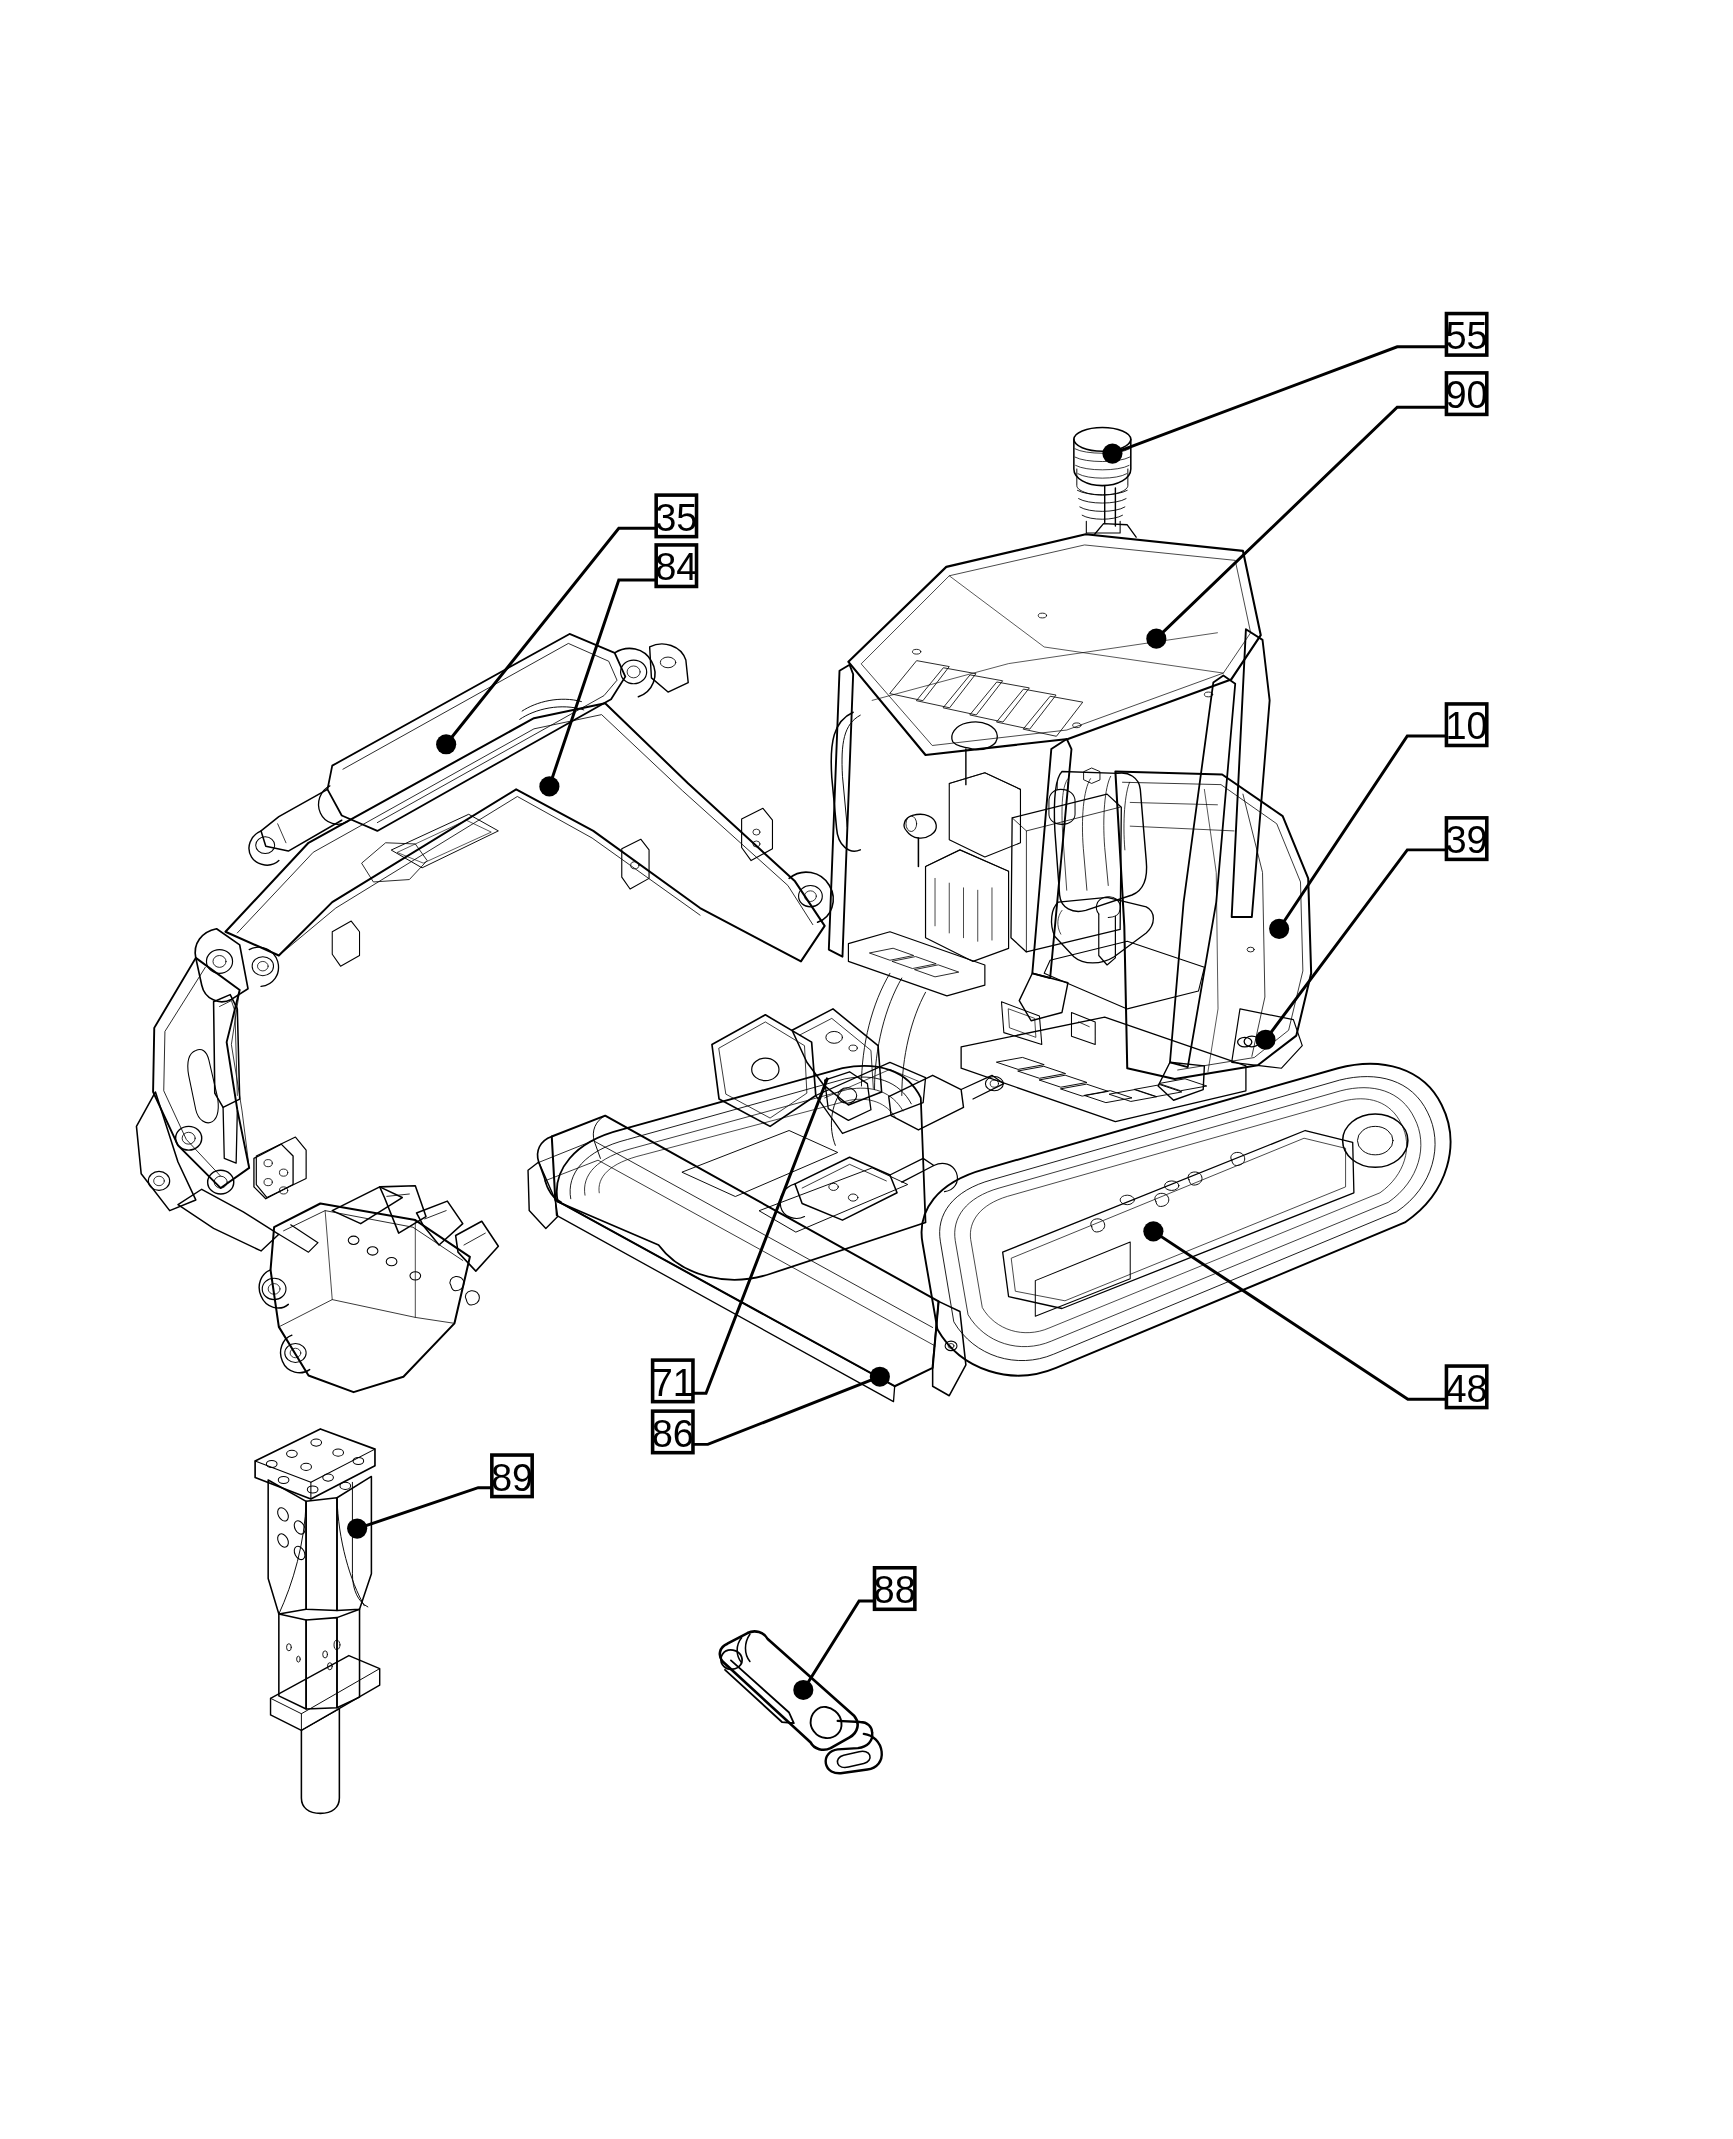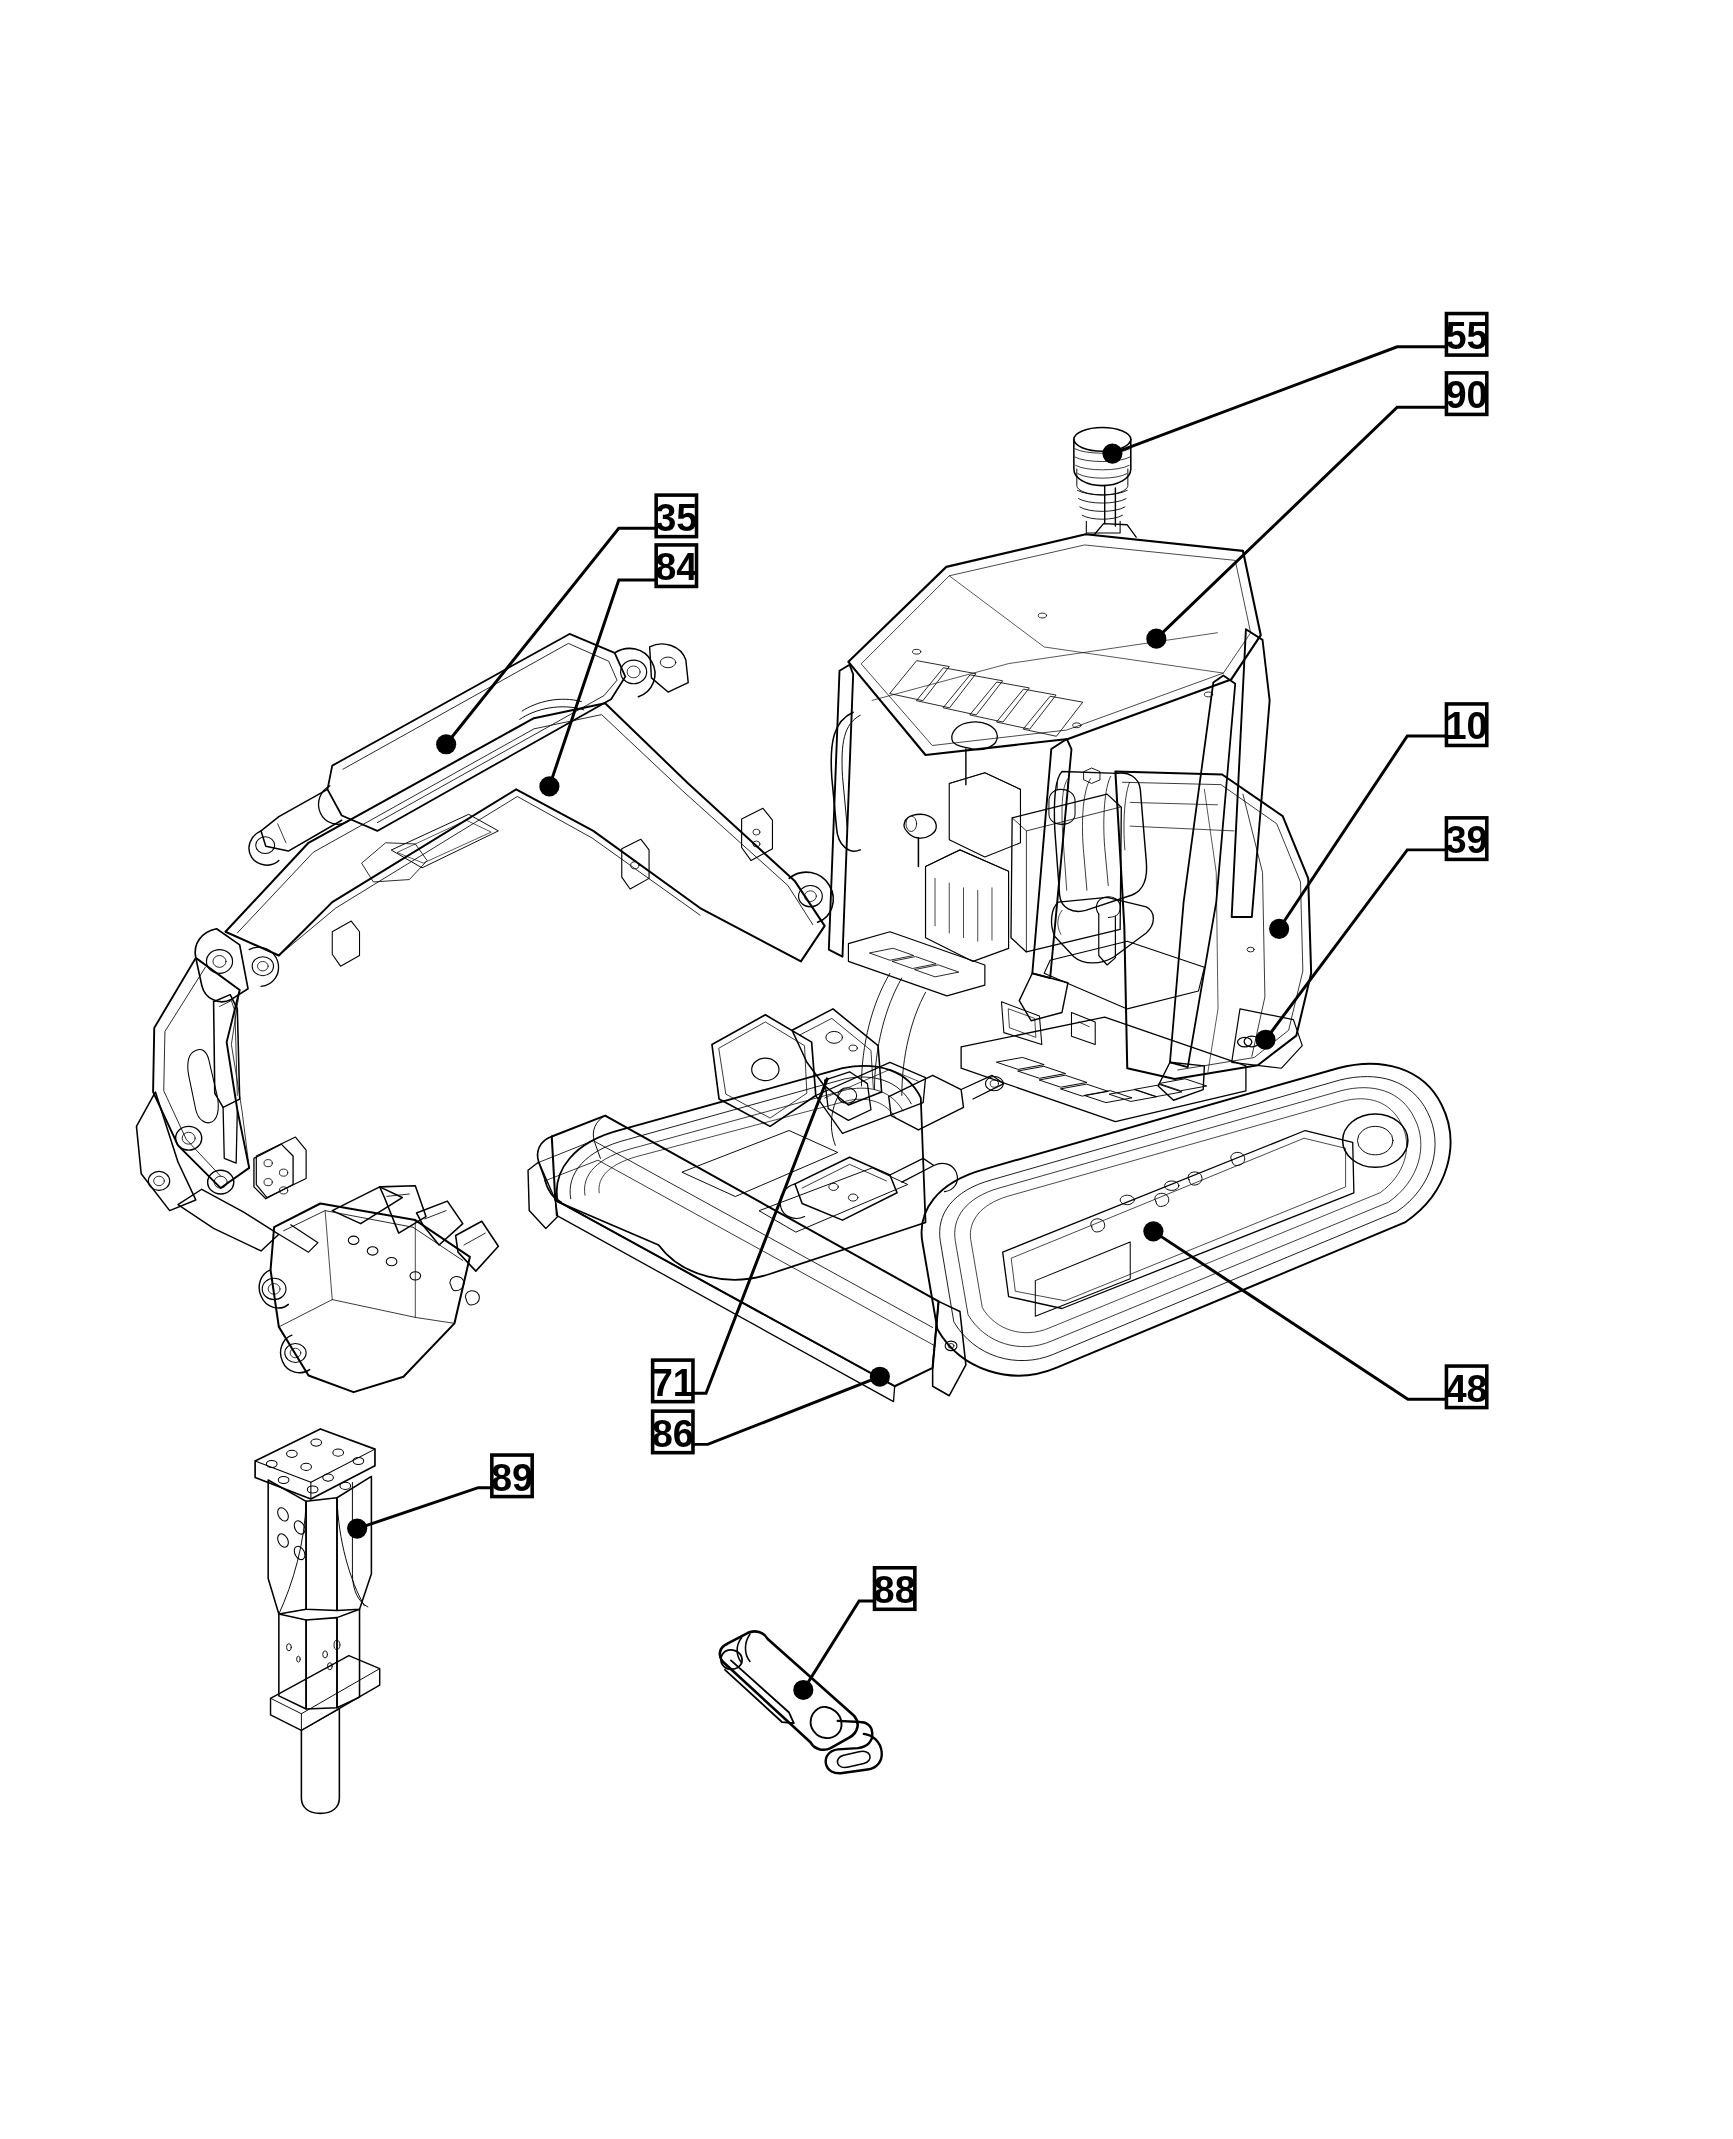--- a/index.html
+++ b/index.html
@@ -10,21 +10,20 @@
   }
   body {
     font-family: "Liberation Sans", sans-serif;
   }
   #page {
     position: relative;
     width: 1733px;
     height: 2140px;
     background: #ffffff;
     overflow: hidden;
-    font-weight: bold;
   }
   #art {
     position: absolute;
     left: 0;
     top: 0;
     width: 1733px;
     height: 2140px;
   }
   .callout-text {
     font-family: "Liberation Sans", sans-serif;

